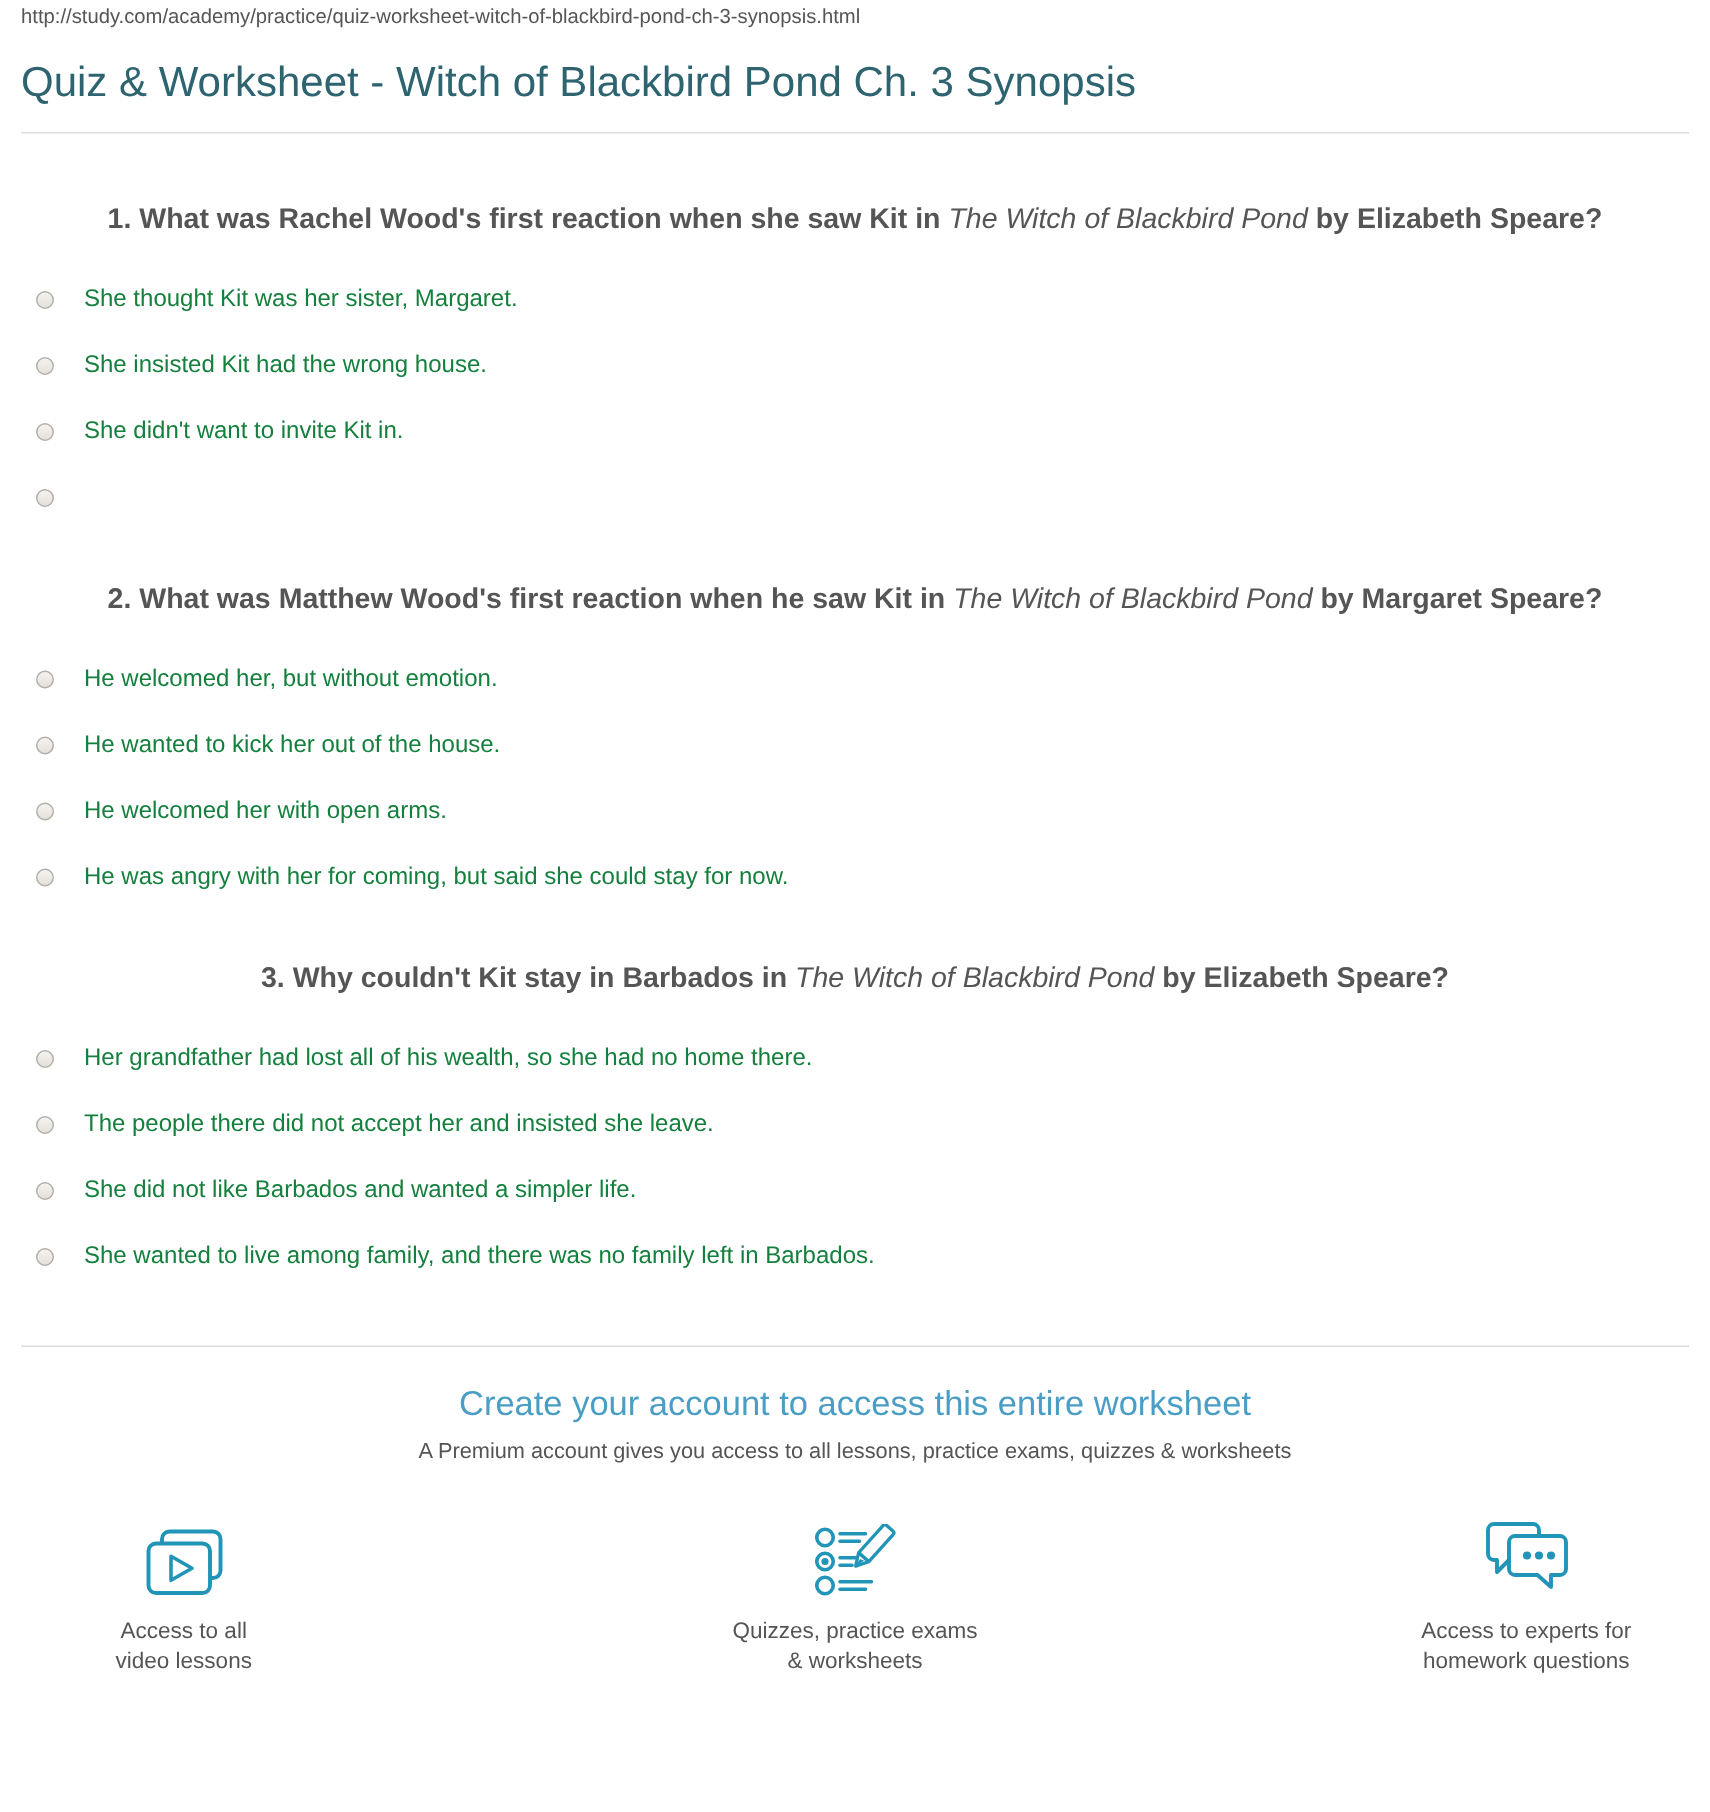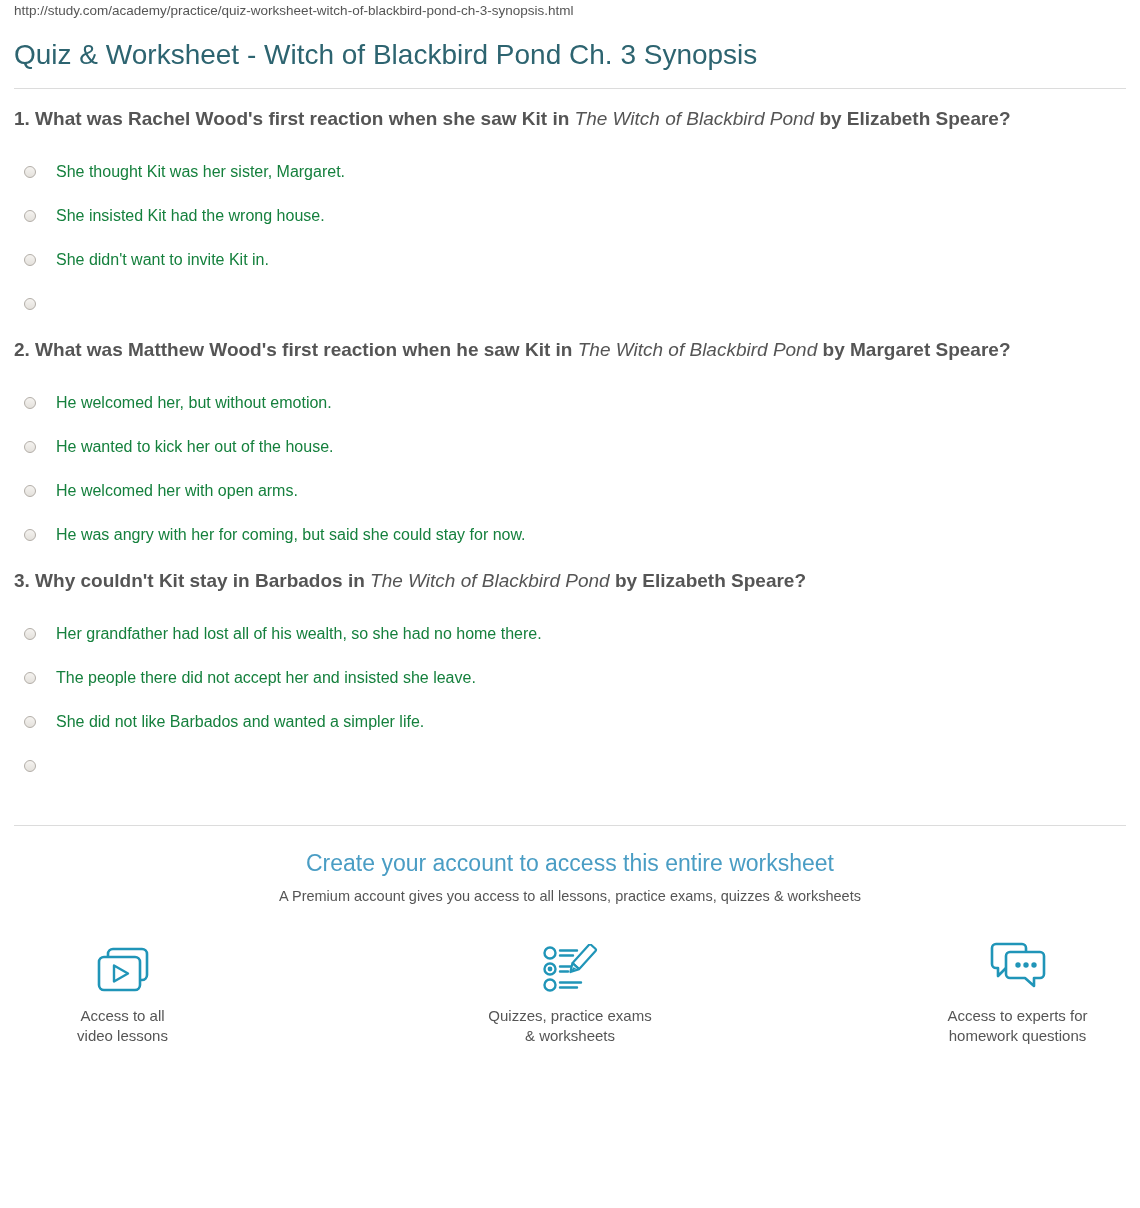--- a/index.html
+++ b/index.html
@@ -22,21 +22,21 @@
 
   
   .page-title {
     margin-top: 17px;
     font-size: 28px; font-weight: normal; color: #2d6470;
     line-height: 39px; max-width: 750px;
   }
   .rule { border: none; border-top: 1px solid #dcdcdc; margin-top: 14px; }
 
   
-  .question { margin-top: 18px; }
+  .question { margin-top: 46px; text-align: center; }
   .q-heading { font-size: 19px; font-weight: bold; color: #555; line-height: 24px; }
   .q-heading em { font-style: italic; font-weight: normal; }
   .options { margin-top: 31px; }
   .option { display: flex; align-items: center; margin-bottom: 24px; height: 20px; cursor: pointer; }
   .radio {
     width: 12px; height: 12px; border-radius: 50%;
     border: 1px solid #b3aea8;
     background: linear-gradient(#f5f3f0, #e4e1dc);
     margin-left: 10px; margin-right: 20px; flex: 0 0 auto;
   }
@@ -121,20 +121,21 @@
       <div class="option">
         <span class="radio"></span>
         <span class="option-label">The people there did not accept her and insisted she leave.</span>
       </div>
       <div class="option">
         <span class="radio"></span>
         <span class="option-label">She did not like Barbados and wanted a simpler life.</span>
       </div>
       <div class="option">
         <span class="radio"></span>
+        <span class="option-label">She wanted to live among family, and there was no family left in Barbados.</span>
       </div>
     </div>
   </section>
 
   <hr class="cta-rule">
   <div class="cta">
     <h3 class="cta-title">Create your account to access this entire worksheet</h3>
     <div class="cta-subtitle">A Premium account gives you access to all lessons, practice exams, quizzes &amp; worksheets</div>
 
     <div class="features">

